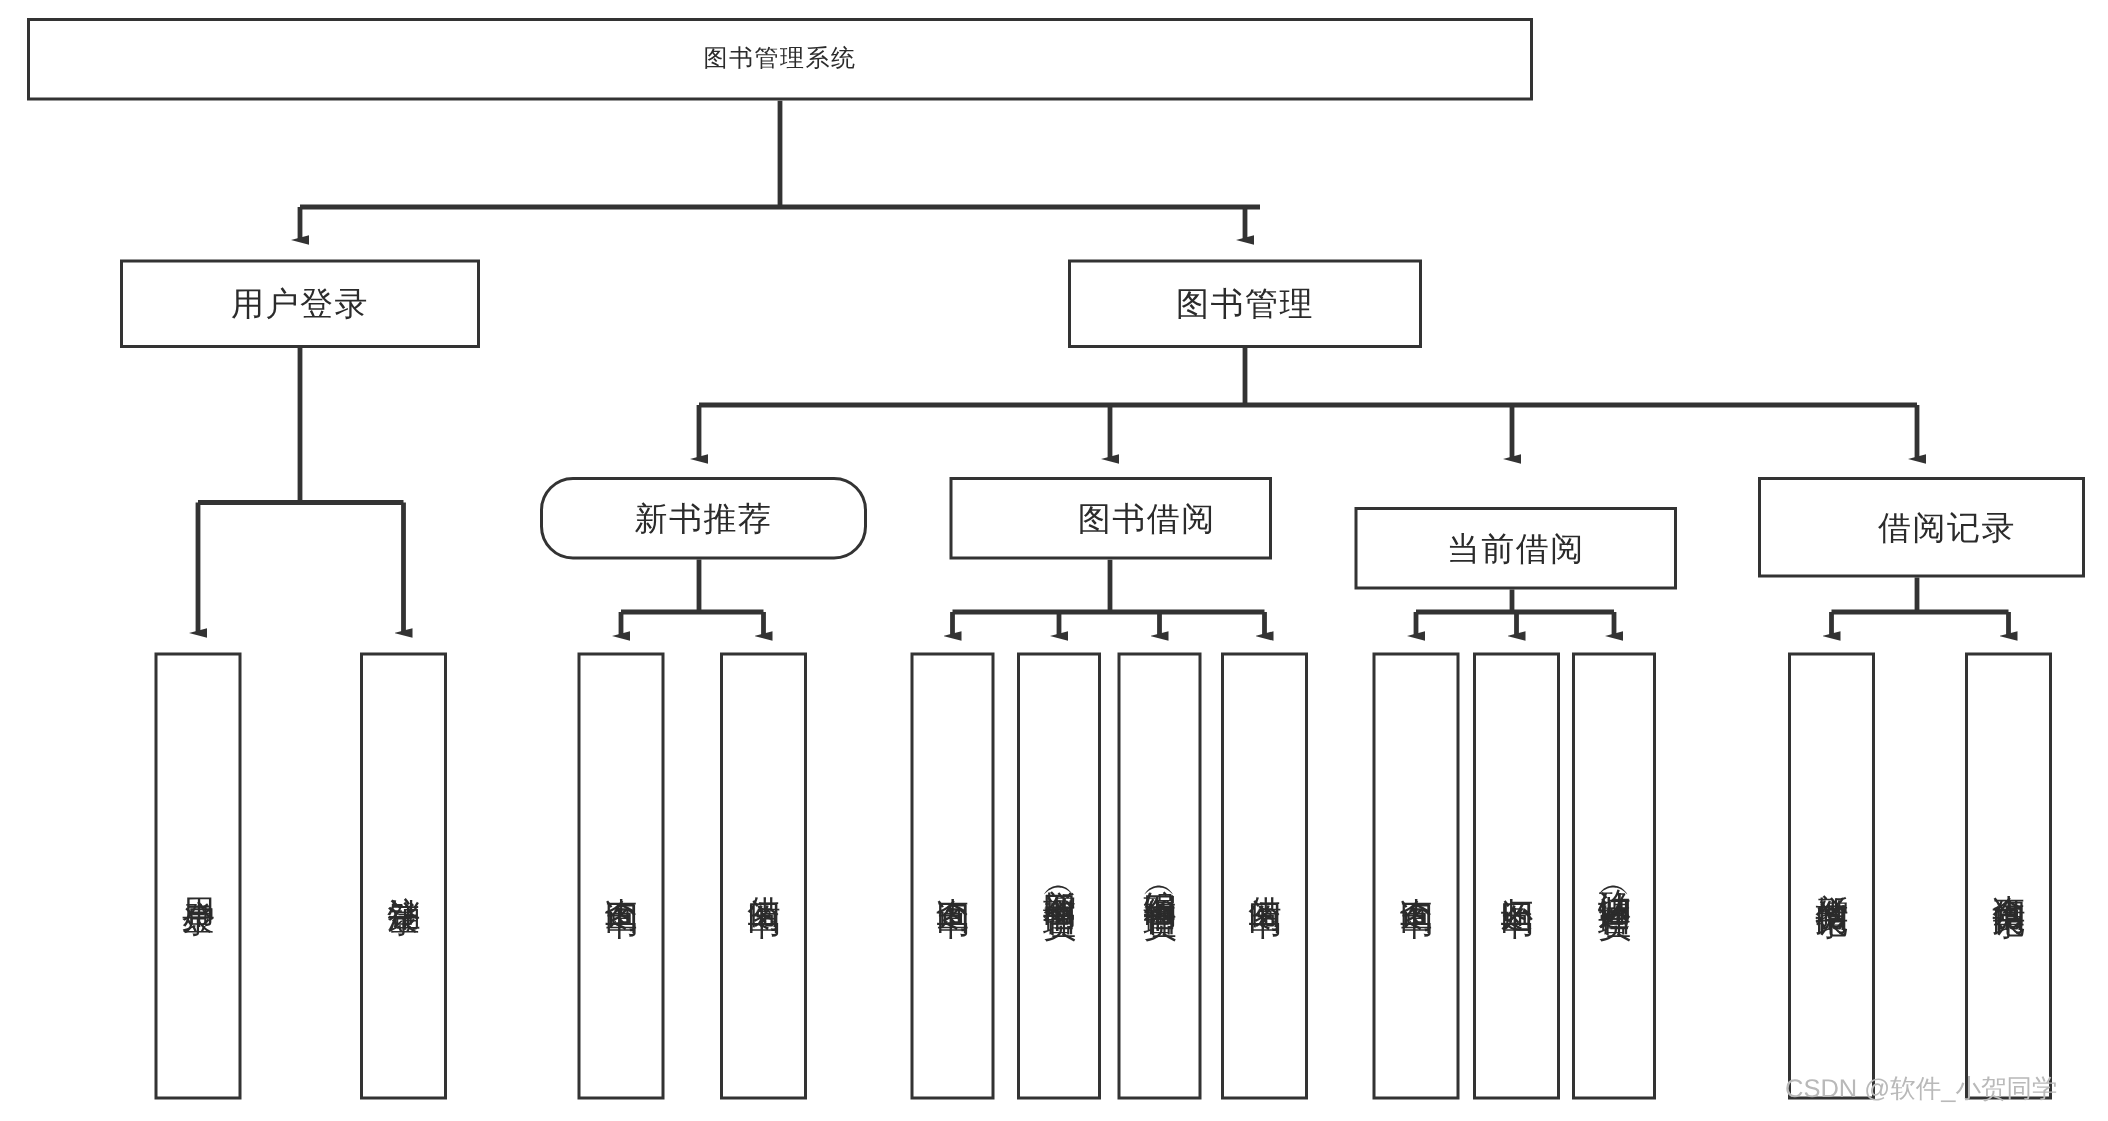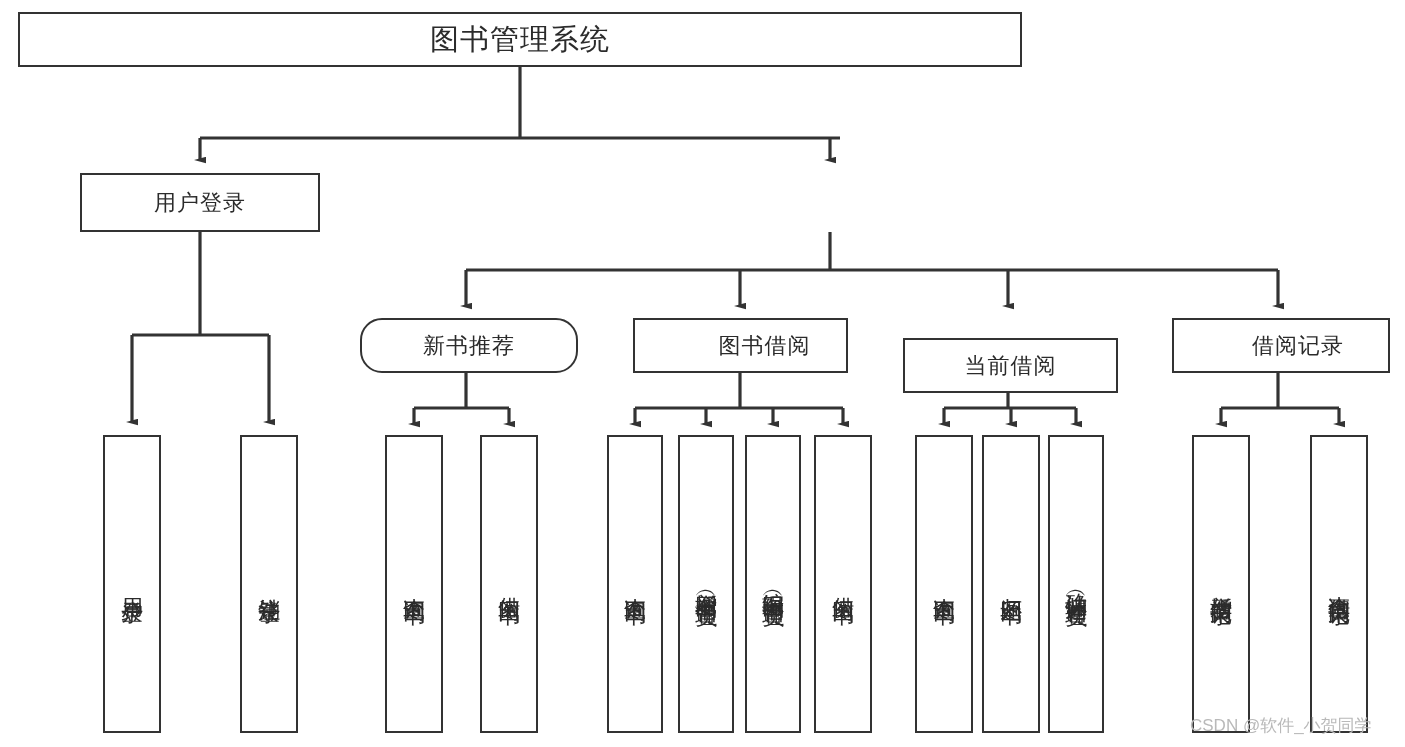--- a/index.html
+++ b/index.html
@@ -33,21 +33,21 @@
     display: flex;
     align-items: center;
     justify-content: center;
     color: #2b2b2b;
   }
   .node.h {
     font-size: 22px;
     letter-spacing: 1px;
   }
   .node.root {
-    font-size: 29px;
+    font-size: 16px;
   }
   .node.v {
     border-width: 2px;
   }
   .node.v .vtext {
     writing-mode: vertical-rl;
     text-orientation: upright;
     font-size: 22px;
     line-height: 1.12;
     letter-spacing: 2px;
@@ -124,31 +124,34 @@
     </g>
   </svg>
 
   <div class="node h root" style="left:18px;top:12px;width:1004px;height:55px;">
     <span class="htext">图书管理系统</span>
   </div>
 
   <div class="node h" style="left:80px;top:173px;width:240px;height:59px;">
     <span class="htext">用户登录</span>
   </div>
+  <div class="node h" style="left:712px;top:173px;width:236px;height:59px;">
+    <span class="htext">图书管理</span>
+  </div>
 
   <div class="node h" style="left:360px;top:318px;width:218px;height:55px;border-radius:22px;">
     <span class="htext">新书推荐</span>
   </div>
   <div class="node h" style="left:633px;top:318px;width:215px;height:55px;padding-left:48px;">
     <span class="htext">图书借阅</span>
   </div>
   <div class="node h" style="left:903px;top:318px;width:215px;height:55px;margin-top:20px;">
     <span class="htext">当前借阅</span>
   </div>
-  <div class="node h" style="left:1172px;top:318px;width:218px;height:55px;padding-left:34px;">
+  <div class="node h" style="left:1172px;top:318px;width:218px;height:67px;padding-left:34px;">
     <span class="htext">借阅记录</span>
   </div>
 
   <div class="node v" style="left:103px;top:435px;width:58px;height:298px;">
     <span class="vtext">用户登录</span>
   </div>
   <div class="node v" style="left:240px;top:435px;width:58px;height:298px;">
     <span class="vtext">注销登录</span>
   </div>
 

